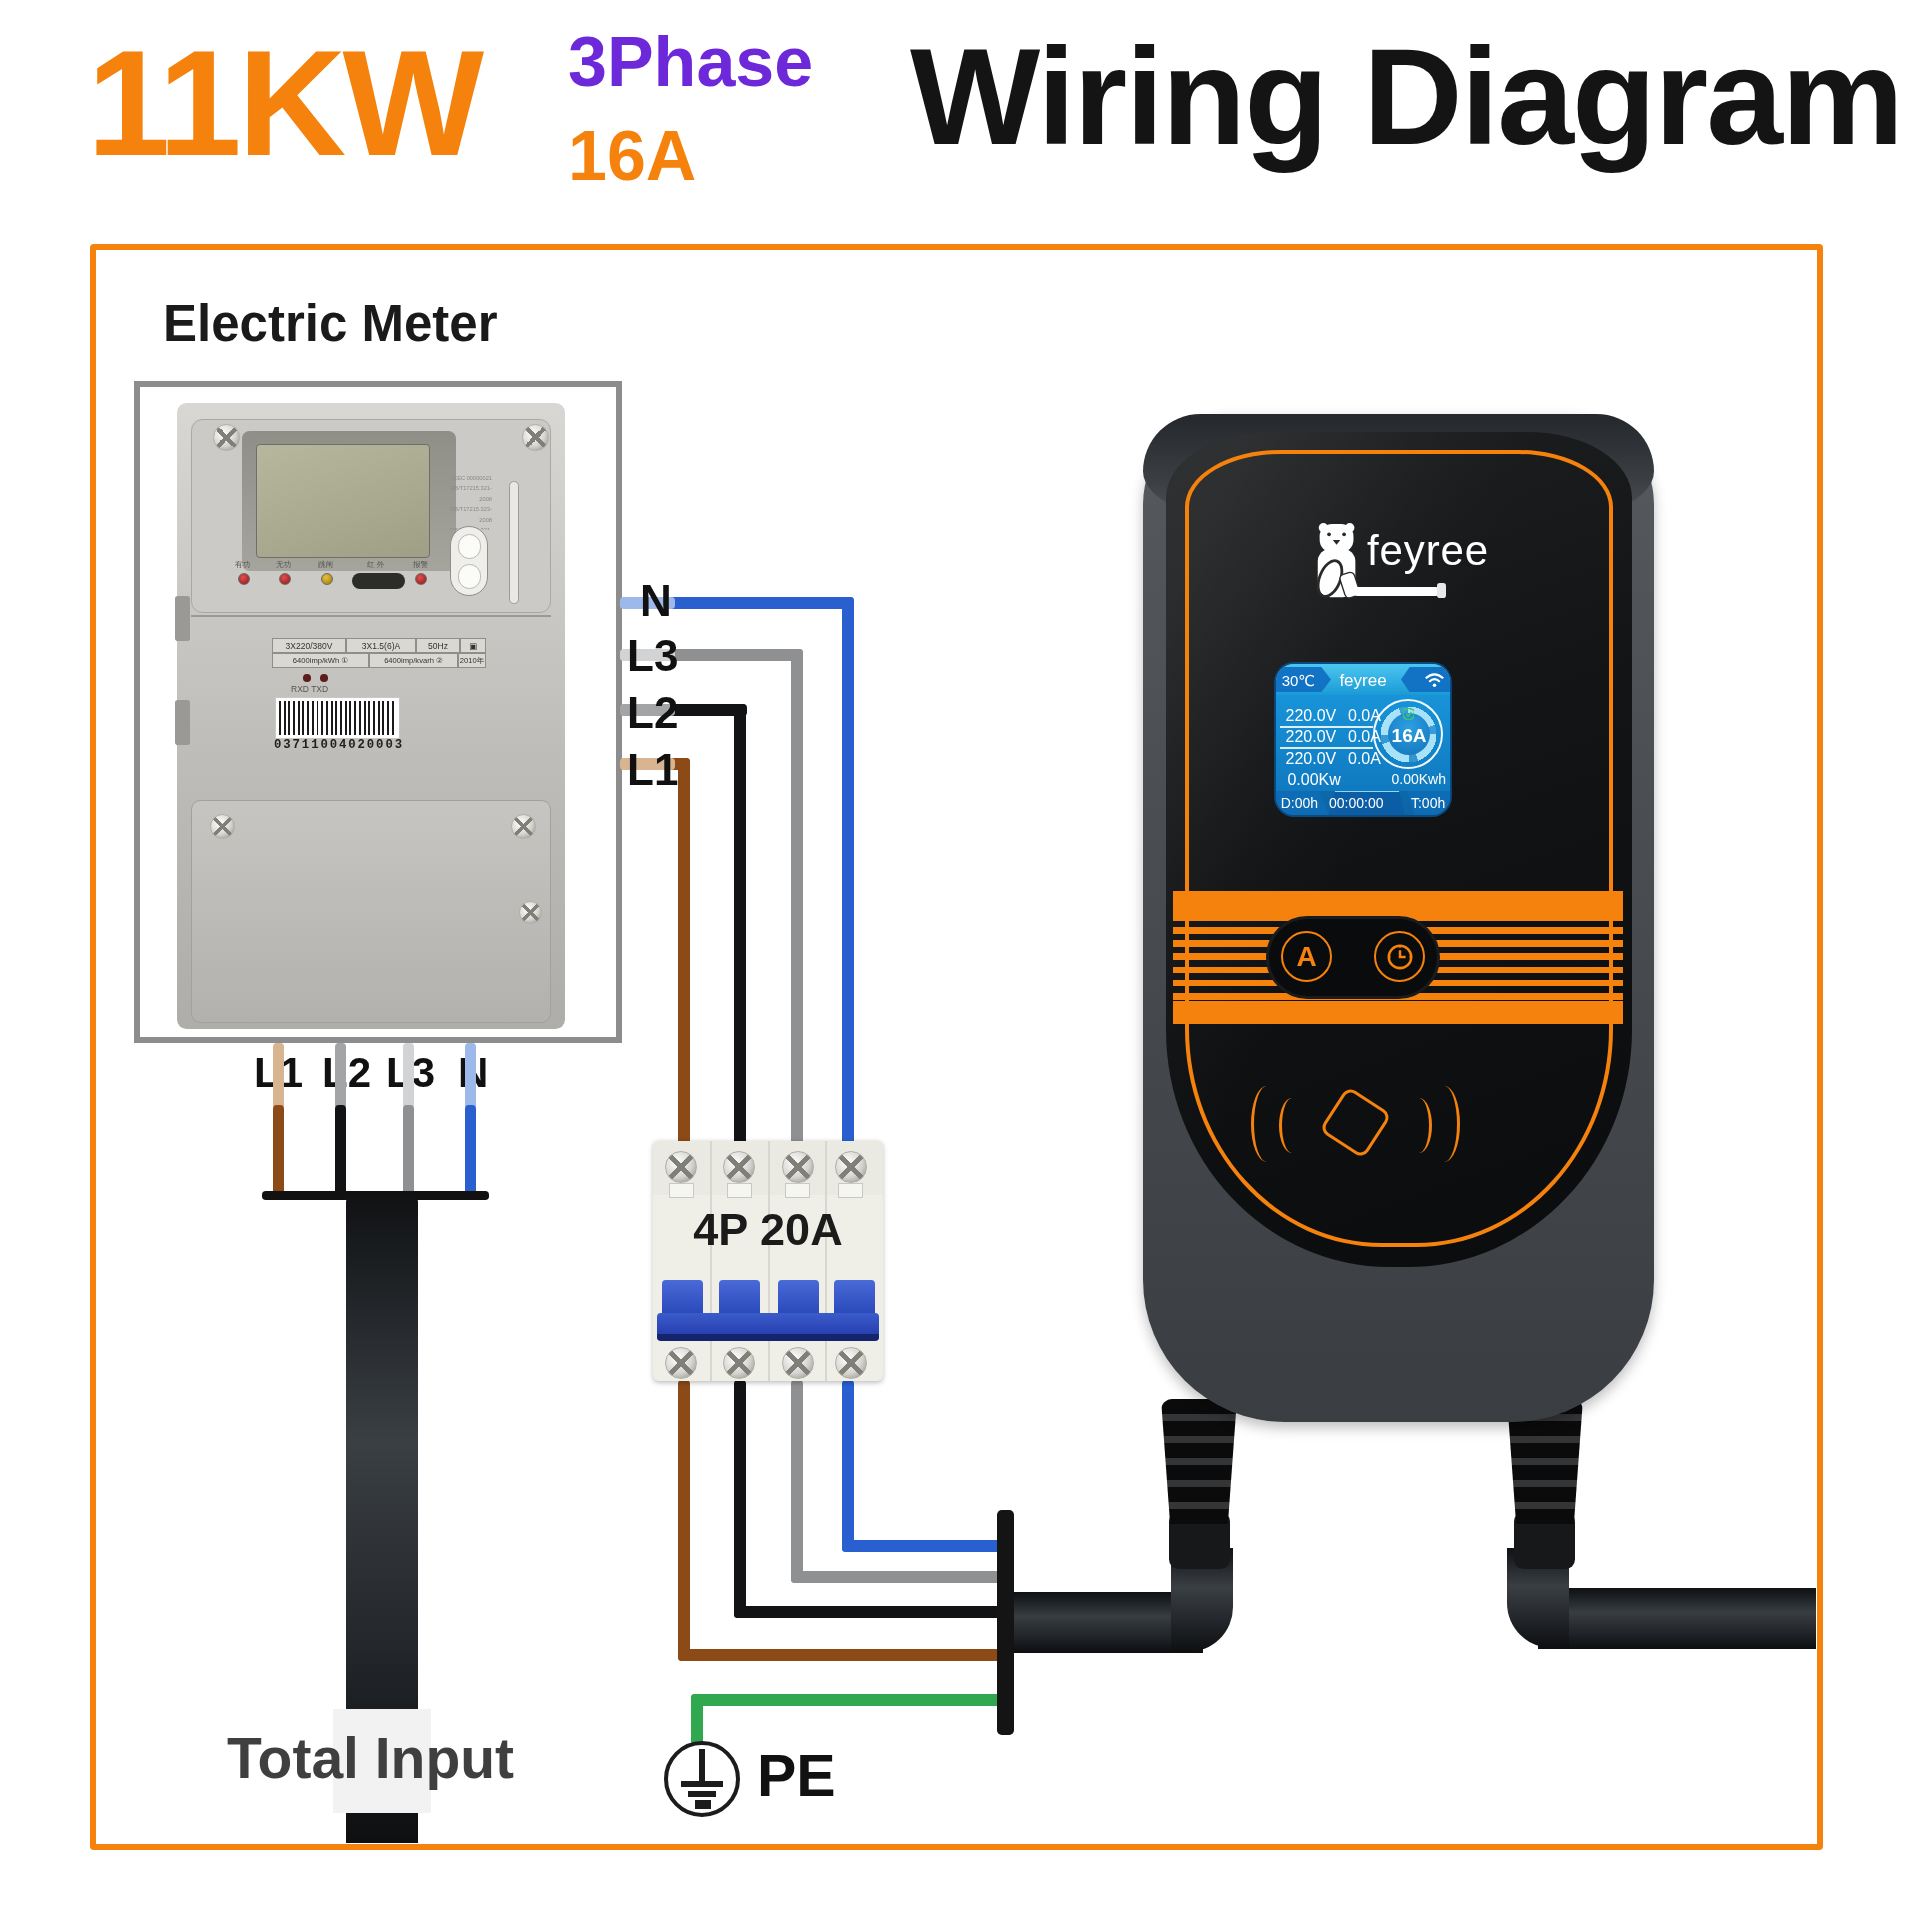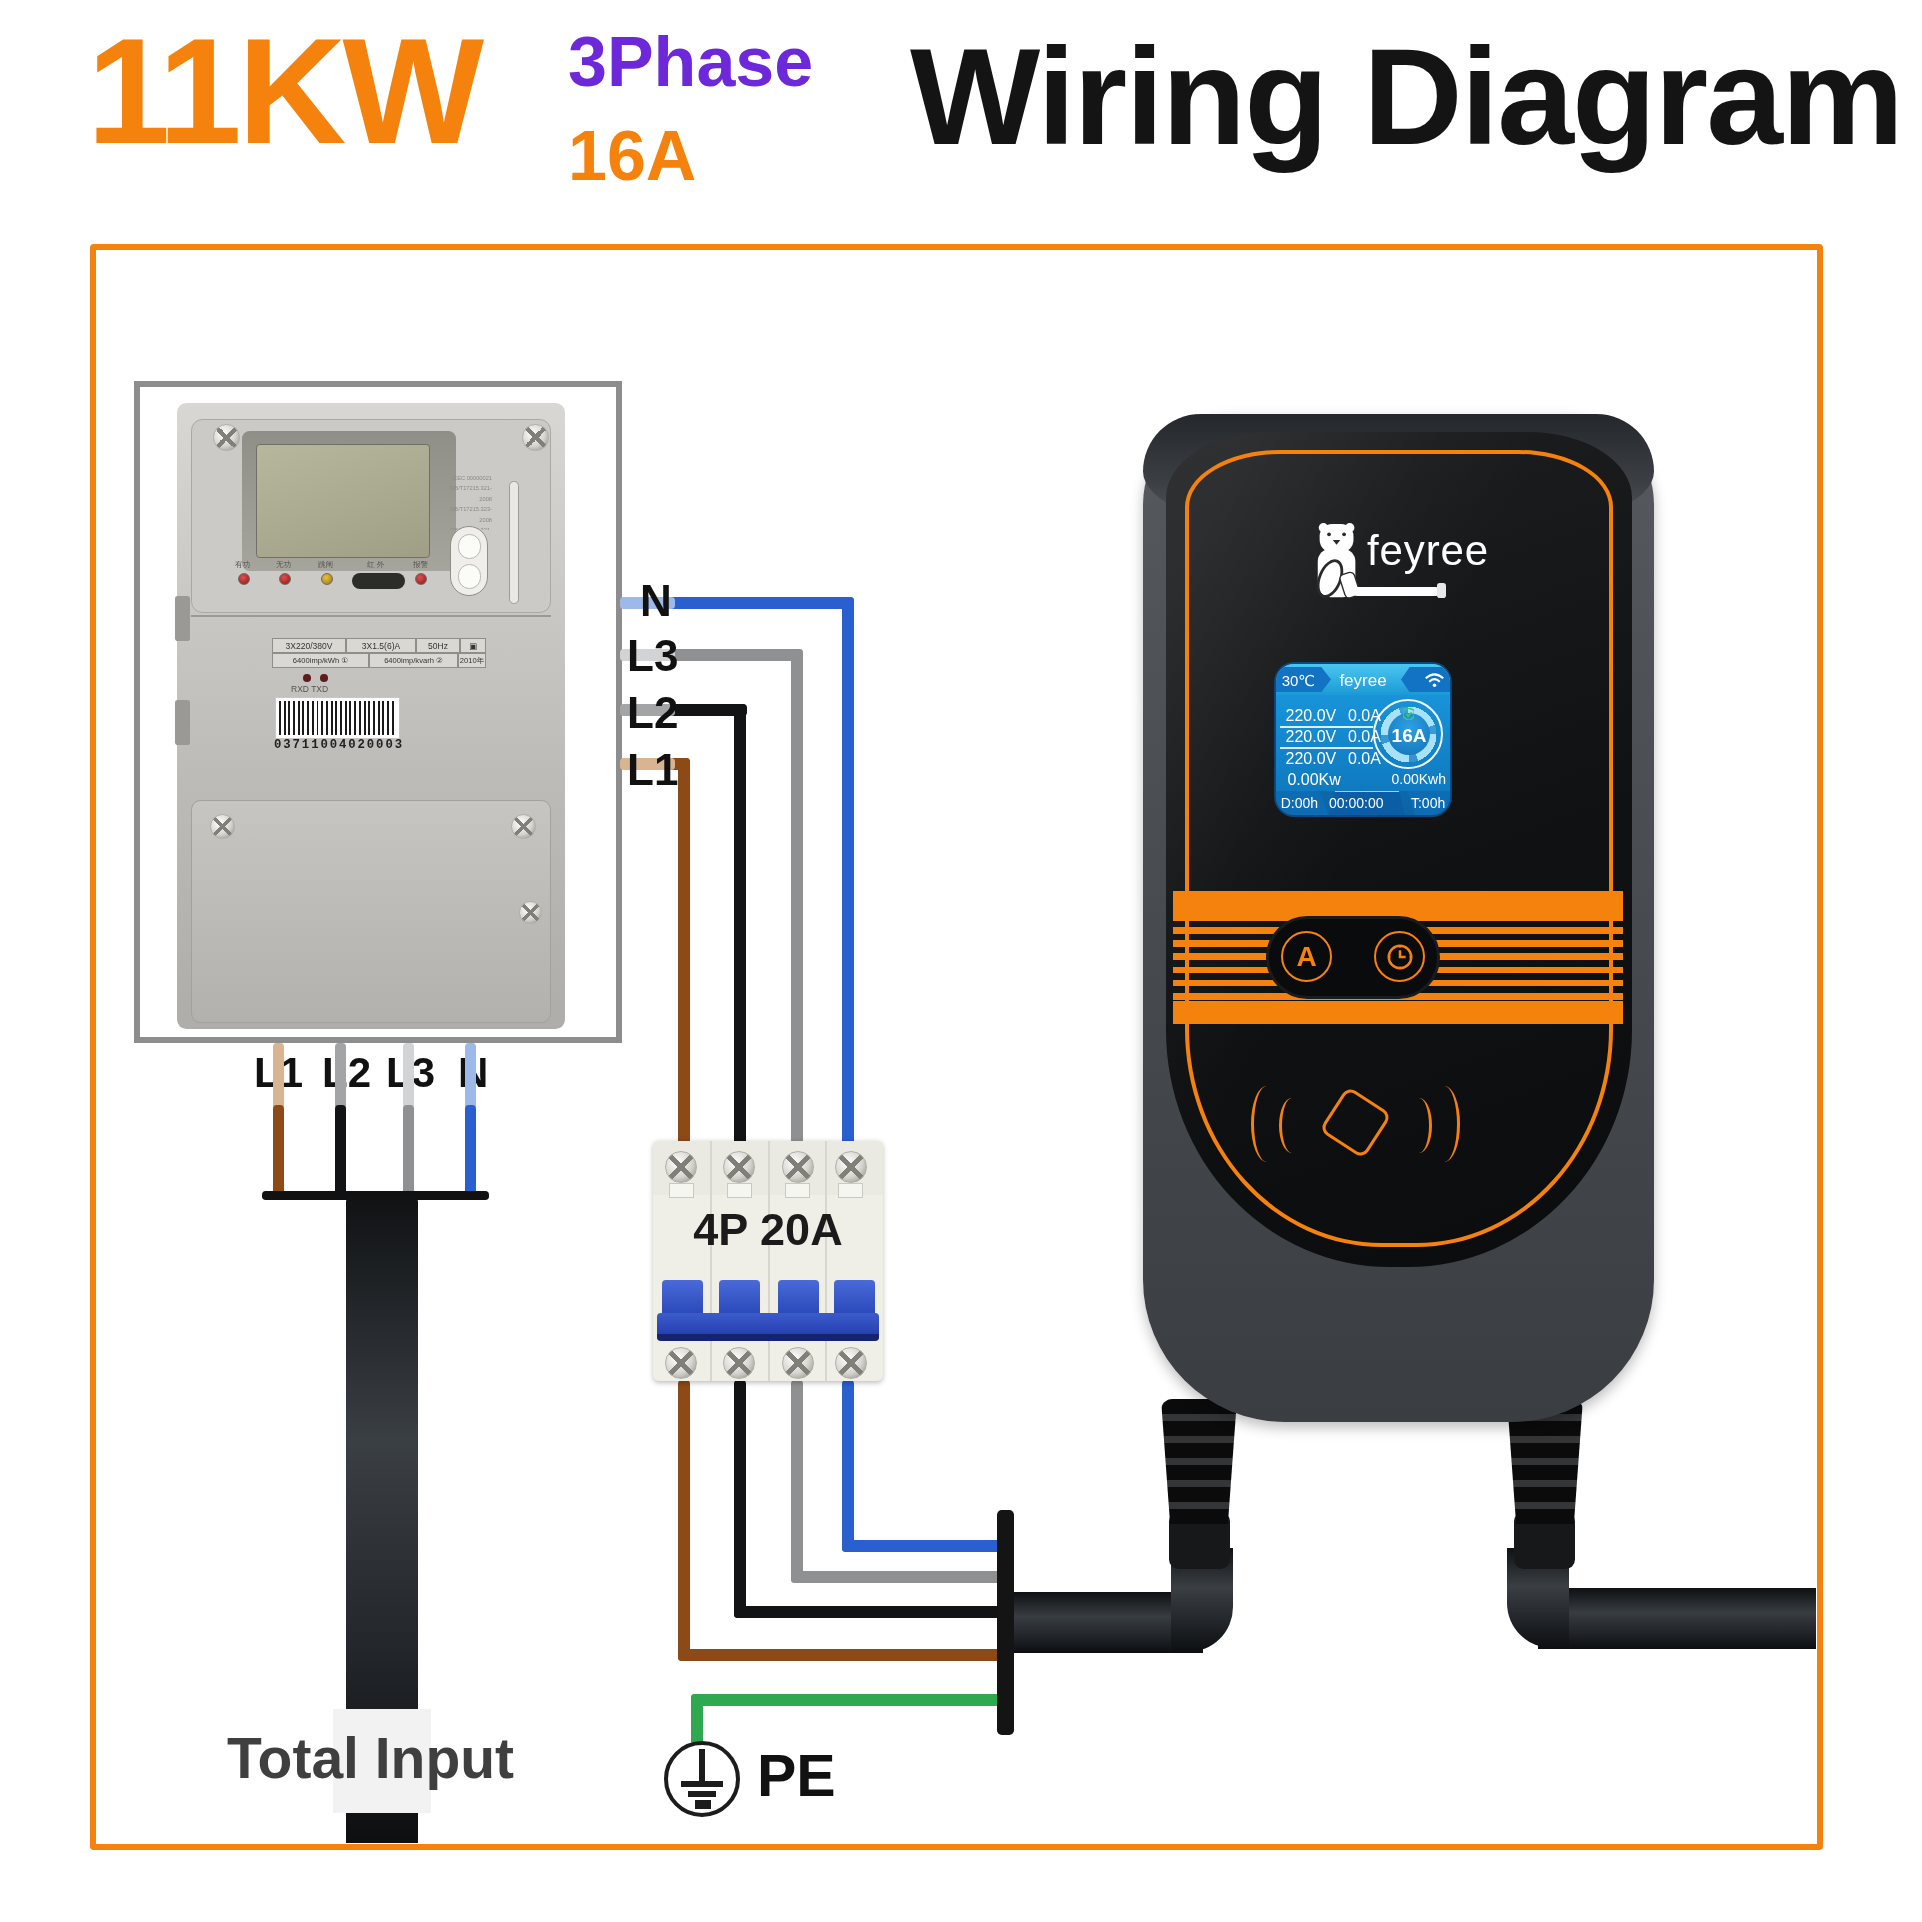--- a/index.html
+++ b/index.html
@@ -36,27 +36,28 @@
   .mcell{border:0.9px solid #8f8f8a;background:#d9d8d3;font-size:8.5px;color:#333;
          display:flex;align-items:center;justify-content:center;white-space:nowrap;overflow:hidden;}
   .ledlab{position:absolute;font-size:7.6px;color:#55554f;line-height:1;white-space:nowrap;}
   .led{position:absolute;width:10.4px;height:10.4px;border-radius:50%;border:0.9px solid #6b6b65;}
 </style>
 </head>
 <body>
 
 <div id="canvas">
 
-  <div class="abs" style="left:87px;top:13px;font-size:150px;font-weight:bold;color:#F5820D;letter-spacing:-3.8px;line-height:1.05;">11KW</div>
+  <div class="abs" style="left:87px;top:25px;font-size:150px;font-weight:bold;color:#F5820D;letter-spacing:-3.8px;line-height:1.05;">11KW</div>
   <div class="abs" style="left:568px;top:26.5px;font-size:70px;font-weight:bold;color:#6d28d9;line-height:1;">3Phase</div>
   <div class="abs" style="left:568px;top:121px;font-size:70px;font-weight:bold;color:#F5820D;line-height:1;">16A</div>
   <div class="abs" style="left:910px;top:26.5px;font-size:138px;font-weight:bold;color:#141414;letter-spacing:-1.9px;line-height:1;">Wiring Diagram</div>
 
   <div class="abs" style="left:90px;top:244px;width:1733px;height:1606px;border:6.6px solid #F5820D;border-radius:3.8px;box-sizing:border-box;"></div>
 
+  <div class="abs" style="left:163px;top:298px;font-size:51px;font-weight:bold;color:#1a1a1a;line-height:1;">Electric Meter</div>
 
   <div class="abs" style="left:134px;top:381px;width:488px;height:662px;background:#fff;border:6.6px solid #8d8d8d;box-sizing:border-box;"></div>
 
   <div class="abs" style="left:177px;top:403px;width:388px;height:626px;background:linear-gradient(180deg,#d8d7d3,#bcbbb7 60%,#aeada9);border-radius:9.5px;"></div>
   <div class="abs" style="left:191px;top:419px;width:360px;height:194px;background:#cbcac6;border:0.9px solid #a9a8a4;border-radius:11.4px;box-sizing:border-box;"></div>
   <div class="screw" style="left:213px;top:424px;width:24.6px;height:24.6px;"></div>
   <div class="screw" style="left:522px;top:424px;width:24.6px;height:24.6px;"></div>
 
   <div class="abs" style="left:242px;top:431px;width:214px;height:140px;background:linear-gradient(180deg,#8f8f88,#a5a59e);border-radius:7.6px;"></div>
   <div class="abs" style="left:256px;top:444px;width:174px;height:114px;background:linear-gradient(160deg,#b7b79e,#9f9f86);border:1.9px solid #6f6f68;border-radius:3.8px;box-sizing:border-box;"></div>

